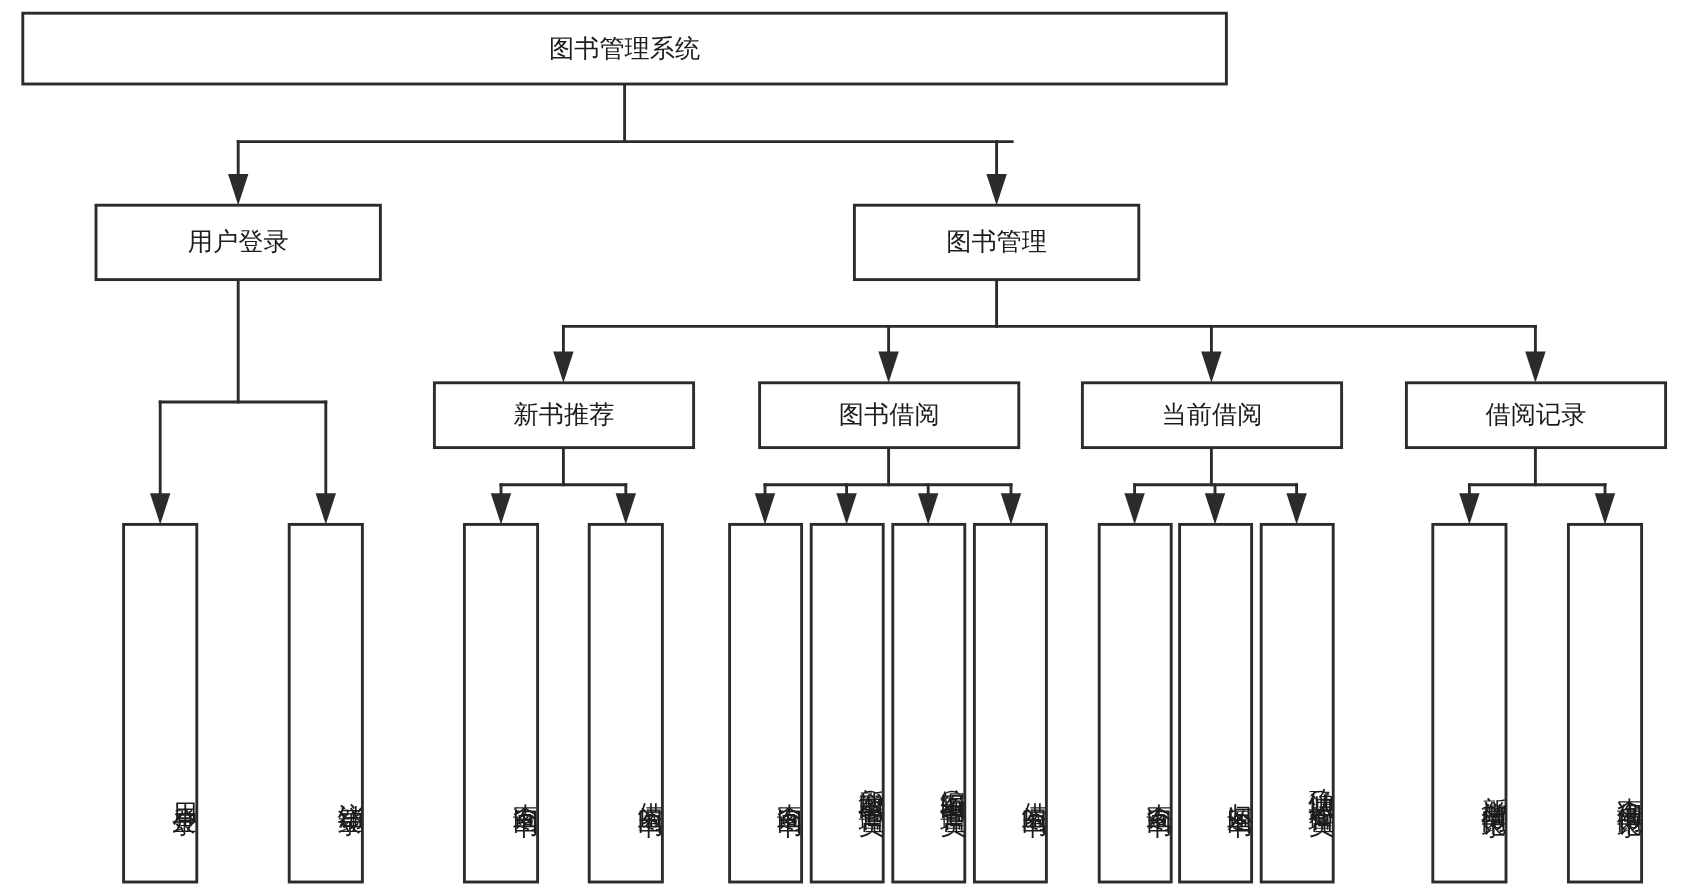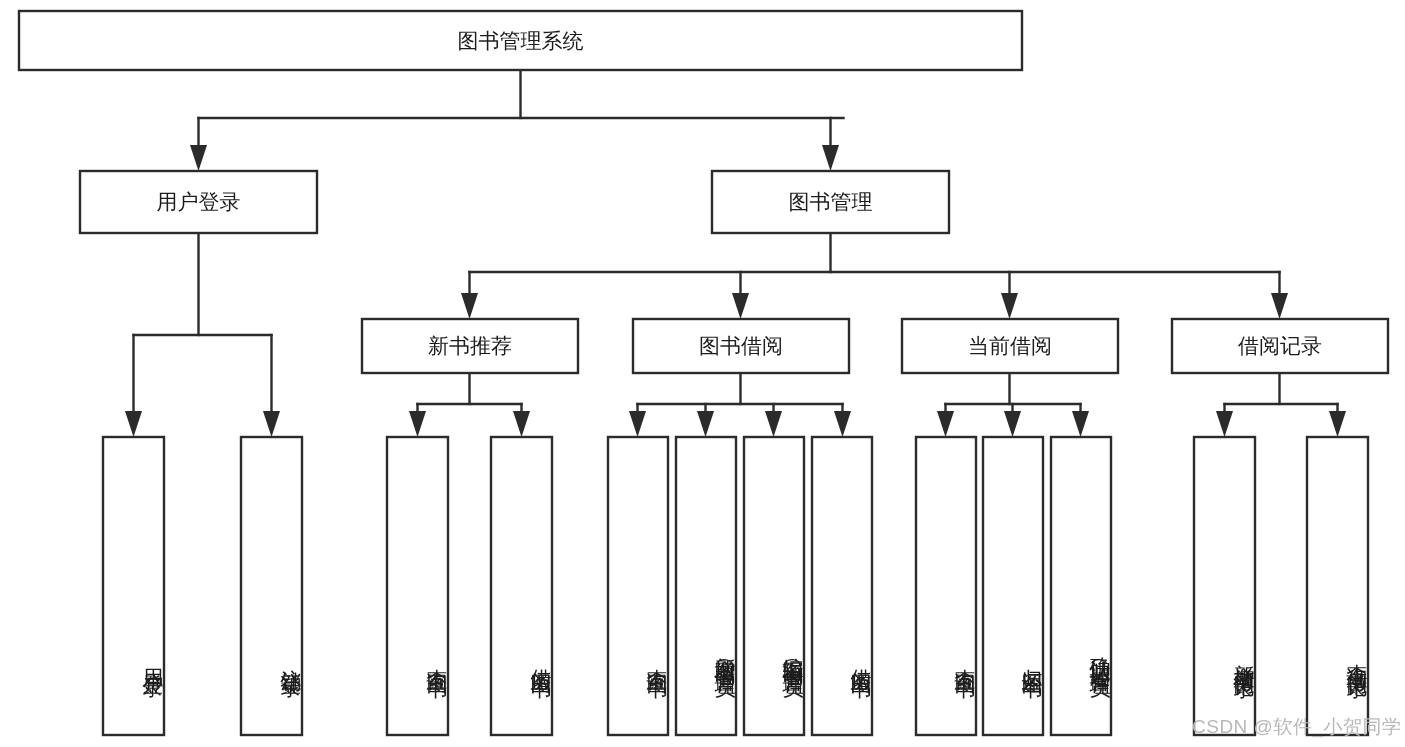--- a/index.html
+++ b/index.html
@@ -217,15 +217,14 @@
   <div class="node-label-v" style="left: 744px; top: 441px; width: 60px; height: 159.5px; padding-top: 132.5px; display: block;">编辑图书（管理员）</div>
   <div class="node-label-v" style="left: 812px; top: 437px; width: 60px; height: 155px; padding-top: 143px; display: block;">借阅图书</div>
 
   <div class="node-label-v" style="left: 916px; top: 437px; width: 60px; height: 155px; padding-top: 143px; display: block;">查询图书</div>
   <div class="node-label-v" style="left: 983px; top: 437px; width: 60px; height: 155px; padding-top: 143px; display: block;">归还图书</div>
   <div class="node-label-v" style="left: 1051px; top: 441px; width: 60px; height: 159.5px; padding-top: 132.5px; display: block;">确认归还（管理员）</div>
 
   <div class="node-label-v" style="left: 1194px; top: 437px; width: 61px; height: 158px; padding-top: 140px; display: block;">新增借阅记录</div>
   <div class="node-label-v" style="left: 1307px; top: 437px; width: 61px; height: 158px; padding-top: 140px; display: block;">查询借阅记录</div>
 
-  <div class="watermark" style="left:1192px; top:714px;">CSDN @软件_小贺同学</div>
 
 </div>
 
 </body></html>

